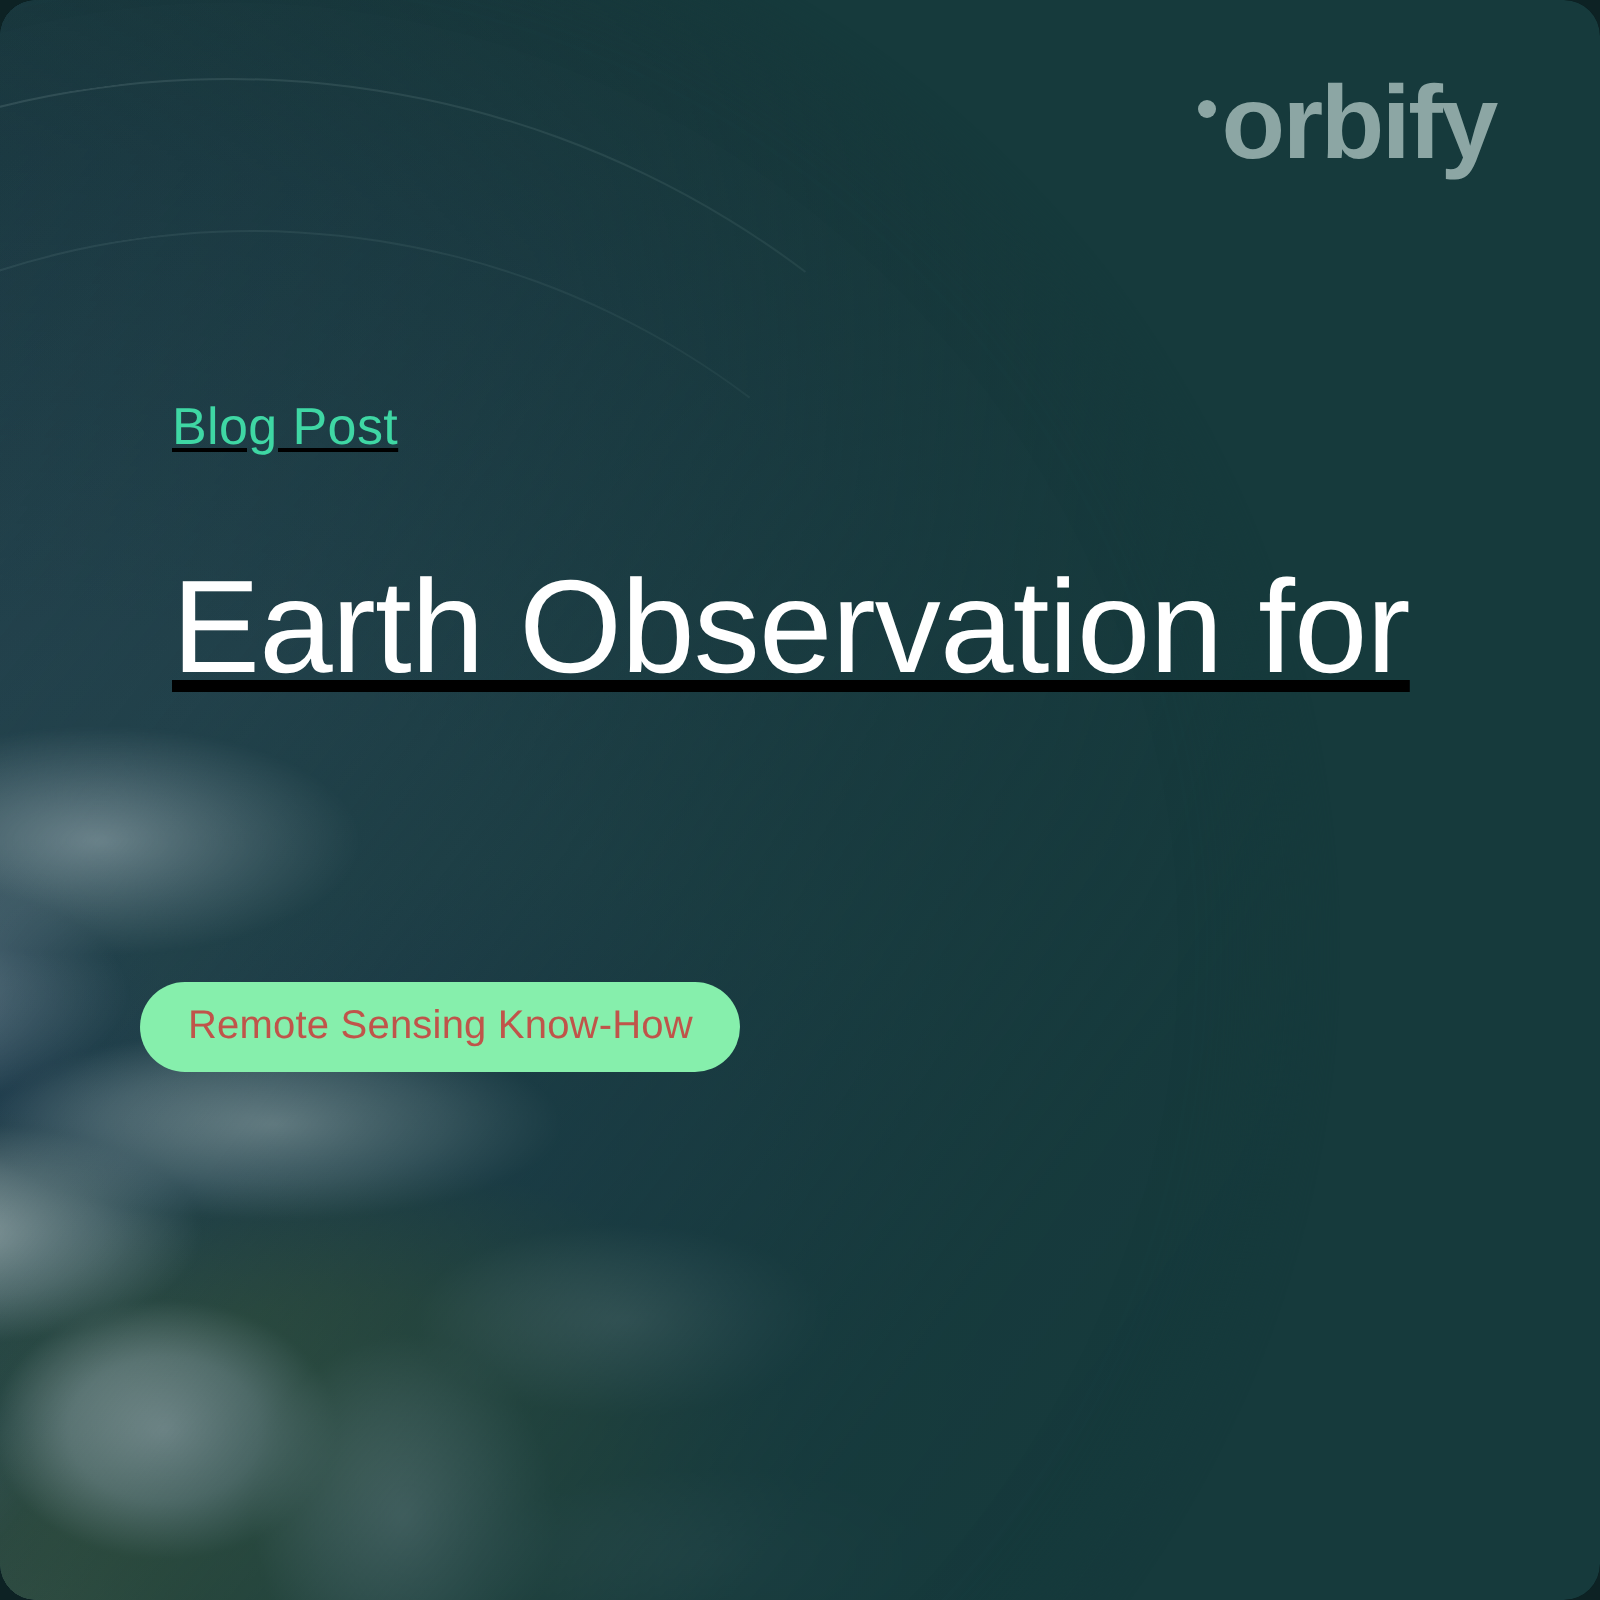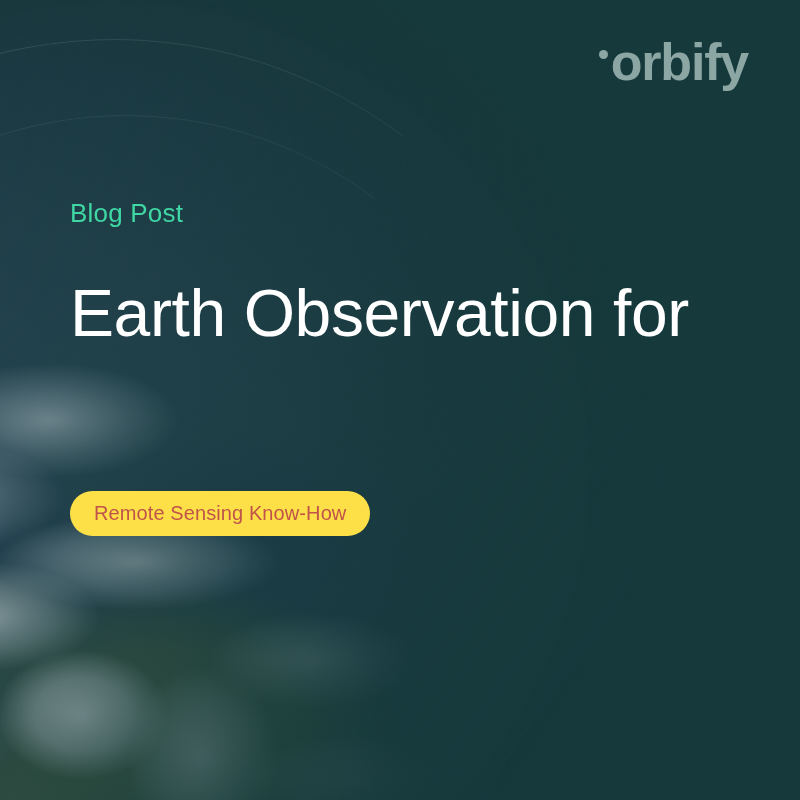--- a/index.html
+++ b/index.html
@@ -1,16 +1,16 @@
 <!DOCTYPE html>
 <html><head>
 <meta charset="utf-8">
 <style>
   html,body{margin:0;padding:0;background:#0d2224;}
-  *{box-sizing:border-box;}
+  *{box-sizing:border-box;border-radius:18px;}
 
   #card{
     position:relative;
     width:800px;height:800px;
     overflow:hidden;
     background:#163a3c;
     font-family:"Liberation Sans","DejaVu Sans",sans-serif;
     -webkit-font-smoothing:antialiased;
   }
 
@@ -98,39 +98,39 @@
     background:#8ca6a4;
     margin-top:14px;margin-right:3px;
   }
   #logo-word{
     font-size:52px;line-height:52px;
     font-weight:700;letter-spacing:-1.2px;
     color:#8ca6a4;
   }
 
   
-  #content{position:absolute;left:70px;top:196px;width:700px;}
+  #content{position:absolute;left:86px;top:196px;width:700px;text-decoration:underline;}
 
   #eyebrow{
     font-size:26px;line-height:34px;font-weight:400;
     color:#3fd7a4;letter-spacing:.2px;
   }
   #title{
     margin-top:41px;
     font-size:66px;line-height:84px;font-weight:300;
     color:#ffffff;letter-spacing:-.4px;
     max-width:660px;
   }
   #title .ln{display:block;white-space:nowrap;}
 
   #tag{
     position:absolute;left:70px;top:491px;
     display:inline-flex;align-items:center;justify-content:center;
     height:45px;padding:0 24px;
-    background:#fde047;border-radius:999px;
+    background:#86efac;border-radius:999px;
     color:#c0544a;font-size:20px;font-weight:400;letter-spacing:.1px;
     white-space:nowrap;
   }
 </style>
 </head>
 <body>
 
 <div id="card">
 
   <div id="earth-layer">

